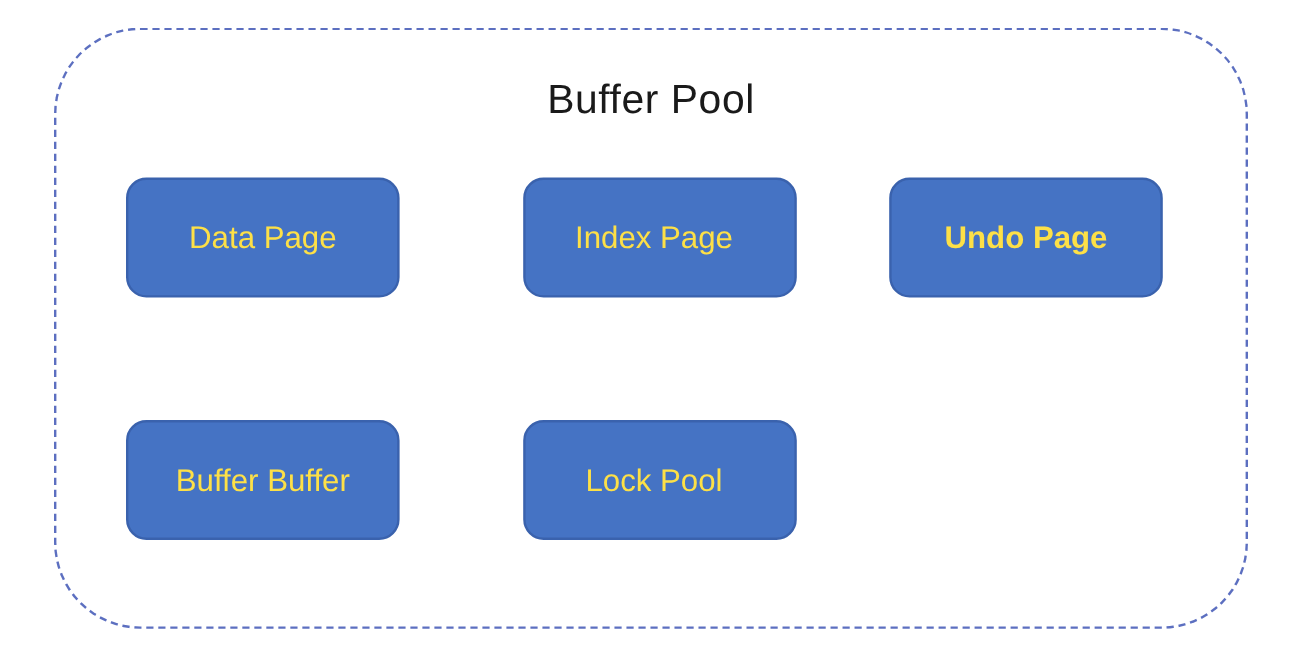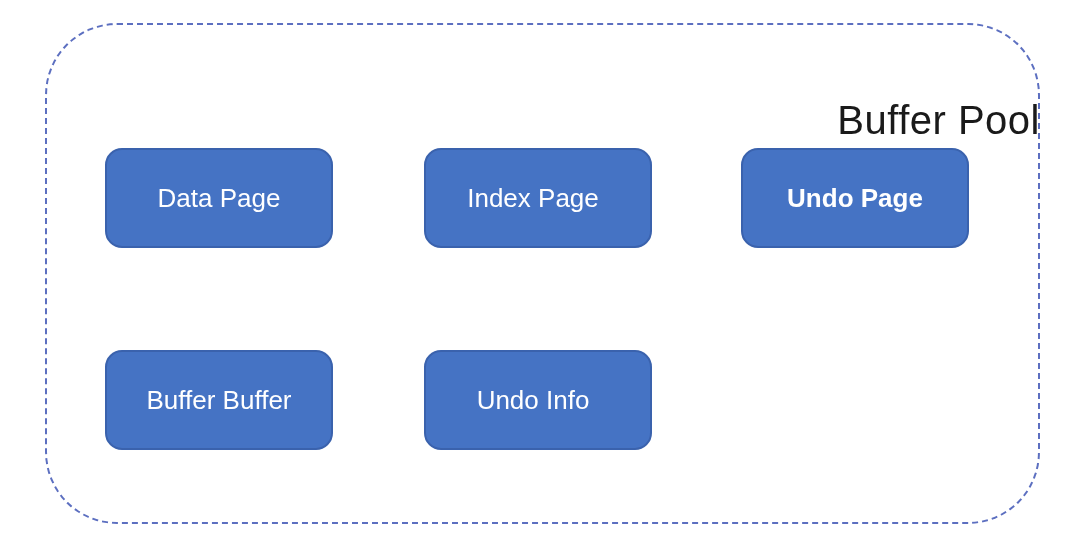--- a/index.html
+++ b/index.html
@@ -24,48 +24,47 @@
     box-sizing: border-box;
     border: 2.5px dashed #5C6FC0;
     border-radius: 72px;
     background: transparent;
   }
   .pool-title {
     position: absolute;
     left: 45px;
     top: 64px;
     width: 995px;
-    text-align: right;
-    font-size: 40px;
+    text-align: center;
+    font-size: 34px;
     font-weight: 400;
     color: #1a1a1a;
     letter-spacing: 0.5px;
-    margin-top: 34px;
   }
   .node-box {
     position: absolute;
     width: 228px;
     height: 100px;
     box-sizing: border-box;
     background: #4573C4;
     border: 2px solid #3A62AD;
     border-radius: 17px;
-    color: #ffffff;
+    color: #fde047;
     display: flex;
     align-items: center;
     justify-content: center;
     text-align: center;
     font-size: 26px;
     line-height: 34px;
     padding: 0 20px;
   }
   .r1 { top: 148px; }
   .r2 { top: 350px; }
   .c1 { left: 105px; }
-  .c2 { left: 424px; padding-left: 10px; }
+  .c2 { left: 436px; padding-left: 10px; }
   .c3 { left: 741px; font-weight: bold; }
 </style>
 </head>
 <body>
 
 <div class="canvas">
 
   <div class="pool-container"></div>
 
   <div class="pool-title">Buffer Pool</div>
@@ -80,17 +79,17 @@
 
   <div class="node-box r1 c3">
     <span>Undo Page</span>
   </div>
 
   <div class="node-box r2 c1">
     <span>Buffer Buffer</span>
   </div>
 
   <div class="node-box r2 c2">
-    <span>Undo Info</span>
+    <span>Lock Pool</span>
   </div>
 
 
 </div>
 
 </body></html>

